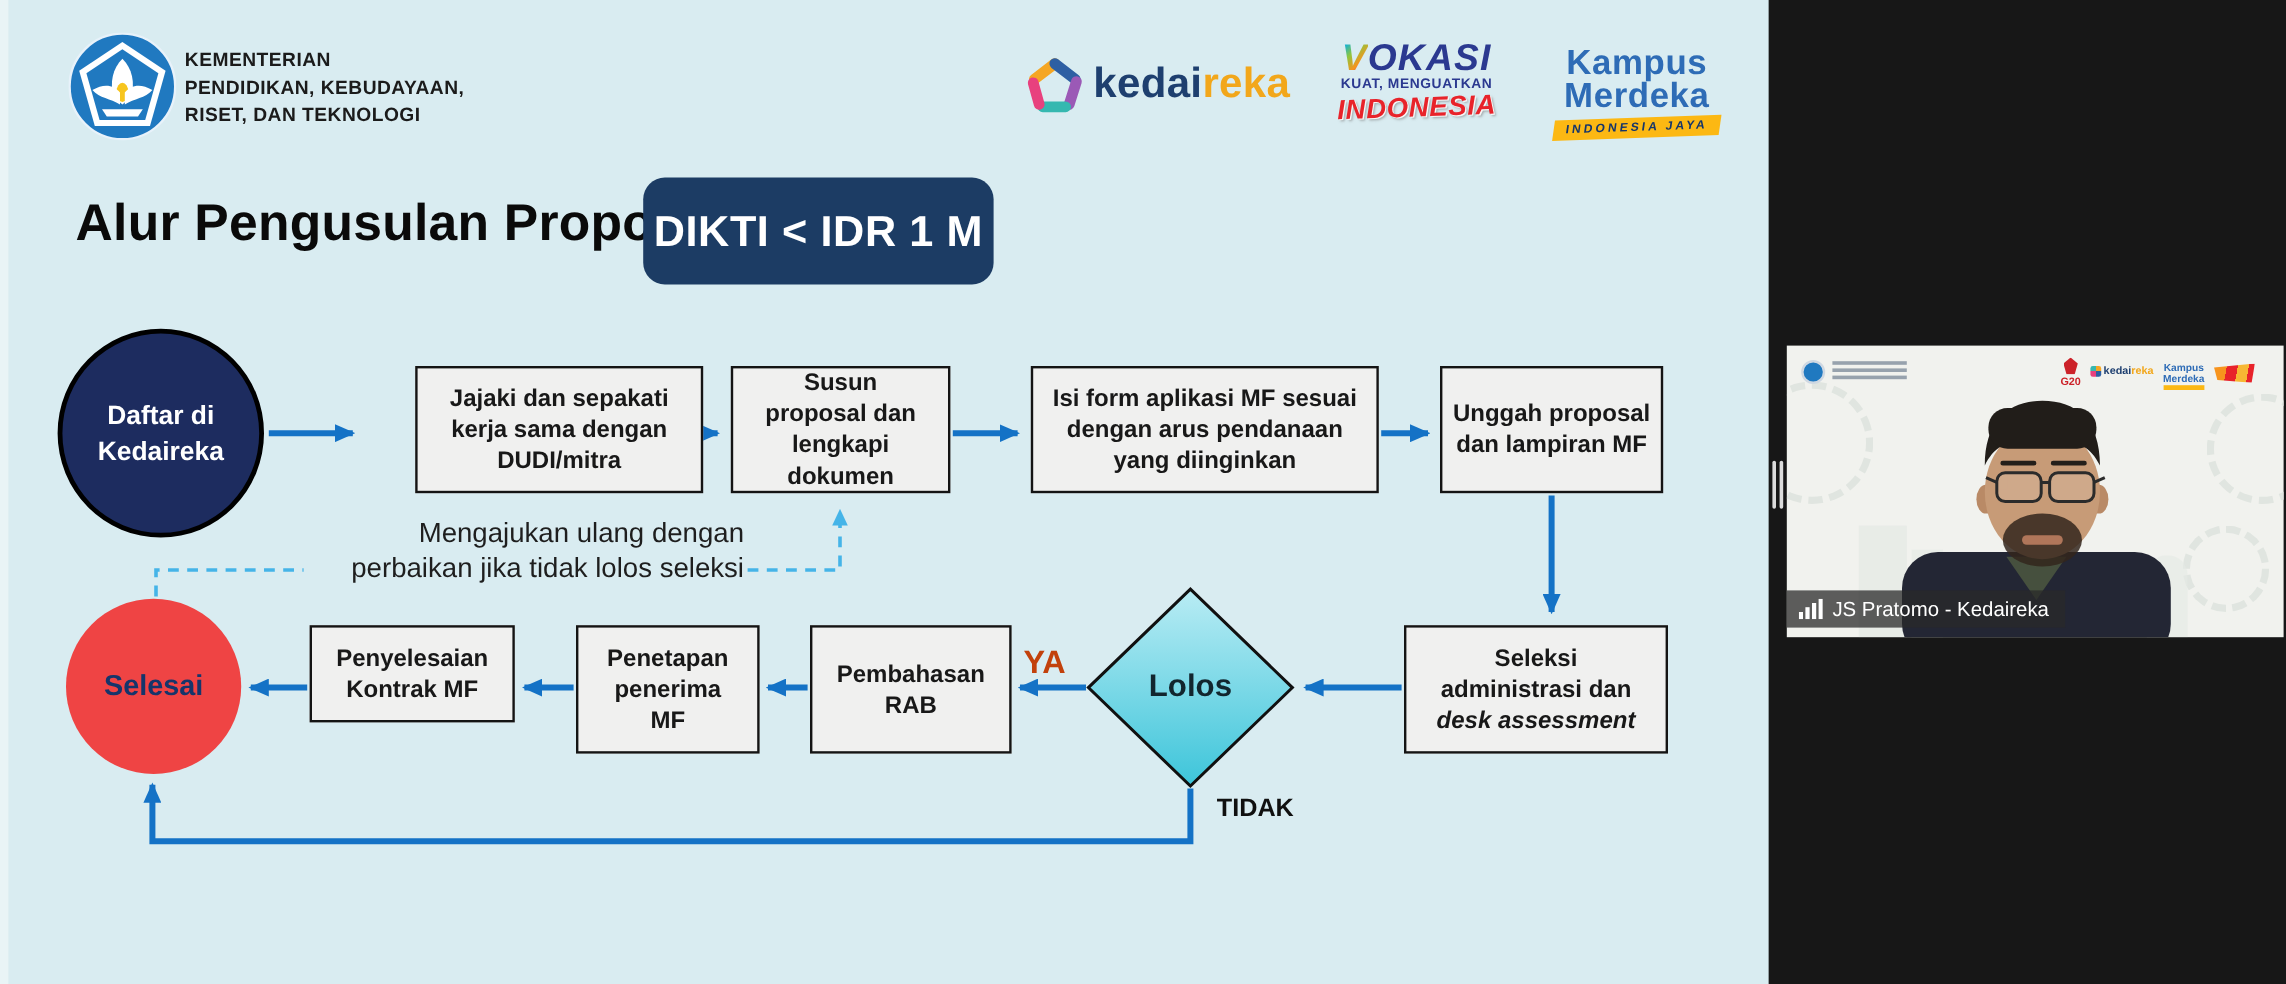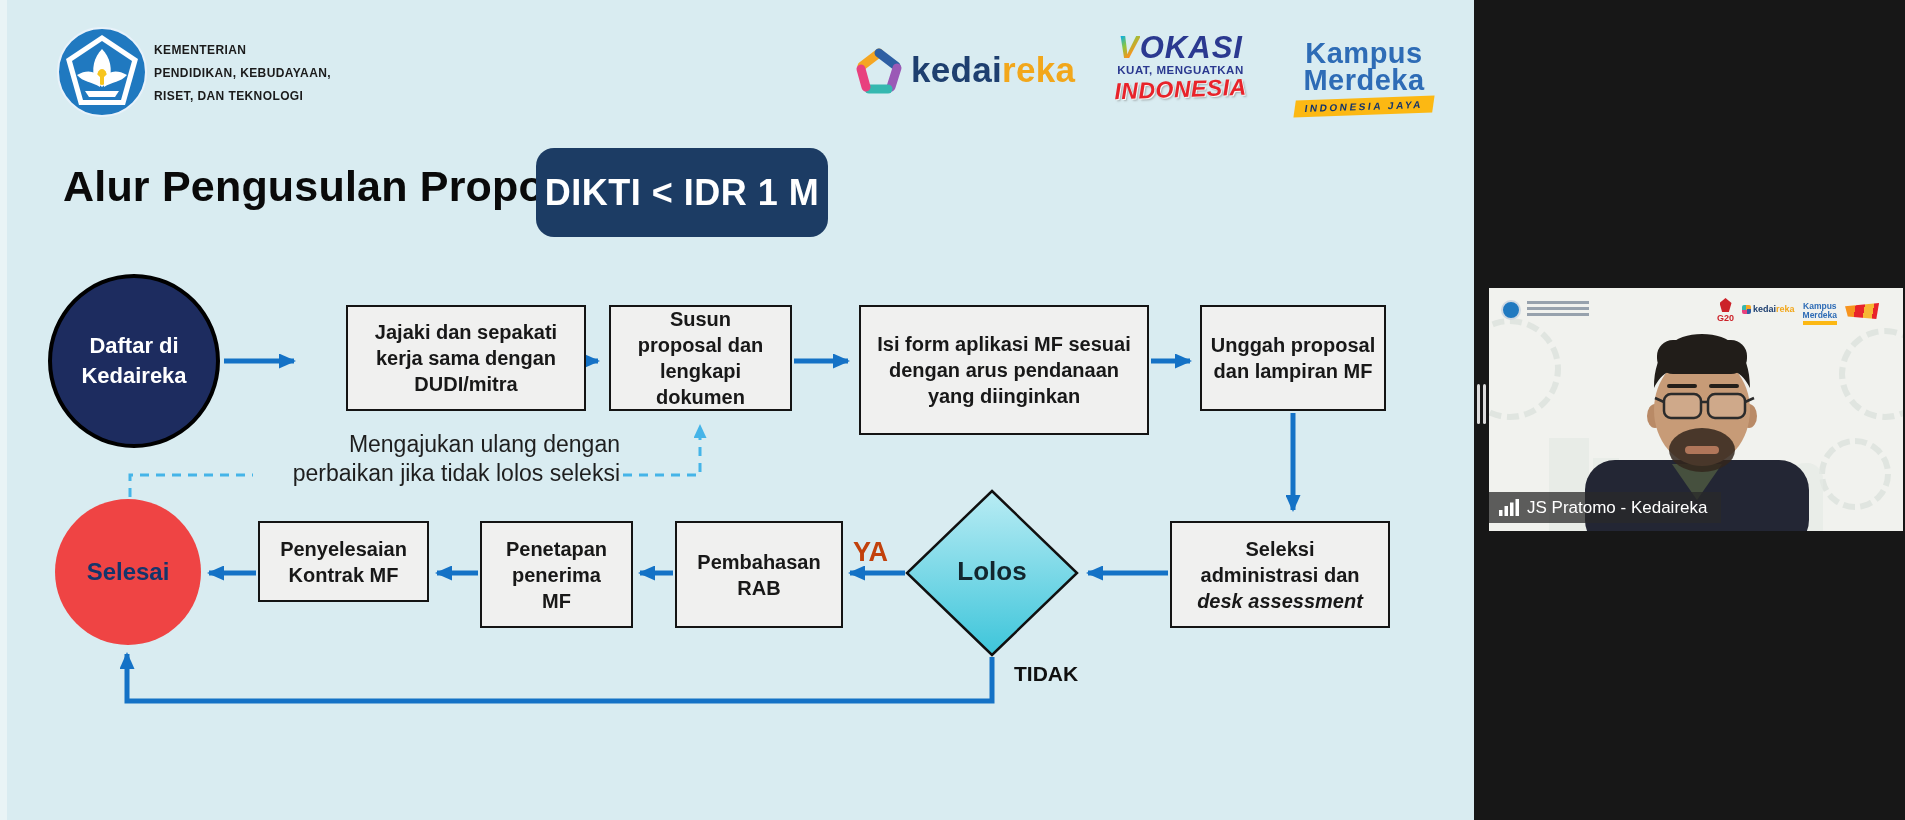--- a/index.html
+++ b/index.html
@@ -6,21 +6,21 @@
   body{width:1905px;height:820px;position:relative;overflow:hidden;background:#171717;
        font-family:"Liberation Sans",sans-serif;}
   .abs{position:absolute;}
 
   
   .slide{position:absolute;left:0;top:0;width:1474px;height:820px;background:#d9ecf1;}
   .slide-edge{position:absolute;left:0;top:0;width:7px;height:820px;background:#e9f4f6;}
 
   
   .ministry-logo{left:57px;top:27px;width:90px;height:90px;}
-  .ministry-text{left:154px;top:39px;font-size:12px;line-height:23px;font-weight:bold;
+  .ministry-text{left:154px;top:39px;font-size:16px;line-height:23px;font-weight:bold;
                  color:#1b1b1b;letter-spacing:.4px;}
   .kedaireka{left:855px;top:45px;display:flex;align-items:center;}
   .kedaireka .kr-text{font-size:35px;font-weight:bold;letter-spacing:.3px;margin-left:8px;}
   .kr-blue{color:#1e3f6f;} .kr-orange{color:#f2a71b;}
   .vokasi{left:1098px;top:33px;width:165px;text-align:center;}
   .vokasi .v1{font-size:31px;font-weight:900;font-style:italic;color:#2b3990;line-height:30px;letter-spacing:1px;}
   .vokasi .v1 .vch{background:linear-gradient(135deg,#00aeef 15%,#8dc63f 40%,#f7941d 65%,#92278f 90%);
                    -webkit-background-clip:text;background-clip:text;color:transparent;}
   .vokasi .v2{font-size:11.5px;font-weight:bold;color:#2b3990;letter-spacing:.5px;line-height:14px;}
   .vokasi .v3{font-size:23px;font-weight:900;font-style:italic;color:#e8232a;letter-spacing:.5px;line-height:24px;
@@ -35,21 +35,21 @@
   .badge{left:536px;top:148px;width:292px;height:89px;background:#1c3c64;border-radius:18px;
          display:flex;align-items:center;justify-content:center;color:#fff;font-size:36px;
          font-weight:bold;letter-spacing:.5px;}
 
   
   .flow-box{position:absolute;background:#f0f0ef;border:2px solid #141414;display:flex;align-items:center;
             justify-content:center;text-align:center;font-weight:bold;font-size:20px;line-height:1.3;
             color:#181818;box-sizing:border-box;}
   .b-jajaki{left:310px;top:305px;width:240px;height:106px;padding:0 14px;margin-left:36px;}
   .b-susun{left:609px;top:305px;width:183px;height:106px;padding:0 14px;}
-  .b-isiform{left:859px;top:305px;width:290px;height:130px;padding:0 14px;}
+  .b-isiform{left:859px;top:305px;width:290px;height:106px;padding:0 14px;}
   .b-unggah{left:1200px;top:305px;width:186px;height:106px;padding:0 2px;}
   .b-seleksi{left:1170px;top:521px;width:220px;height:107px;padding:0 24px;}
   .b-pembahasan{left:675px;top:521px;width:168px;height:107px;padding:0 14px;}
   .b-penetapan{left:480px;top:521px;width:153px;height:107px;padding:0 26px;}
   .b-penyelesaian{left:258px;top:521px;width:171px;height:81px;padding:0 15px;}
   .circle-start{left:48px;top:274px;width:172px;height:174px;border-radius:50%;background:#1d2c5f;
                 border:4px solid #000;color:#fff;font-size:22px;font-weight:bold;display:flex;
                 align-items:center;justify-content:center;text-align:center;box-sizing:border-box;
                 line-height:1.35;padding:0 28px;}
   .circle-end{left:55px;top:499px;width:146px;height:146px;border-radius:50%;background:#ef4444;

